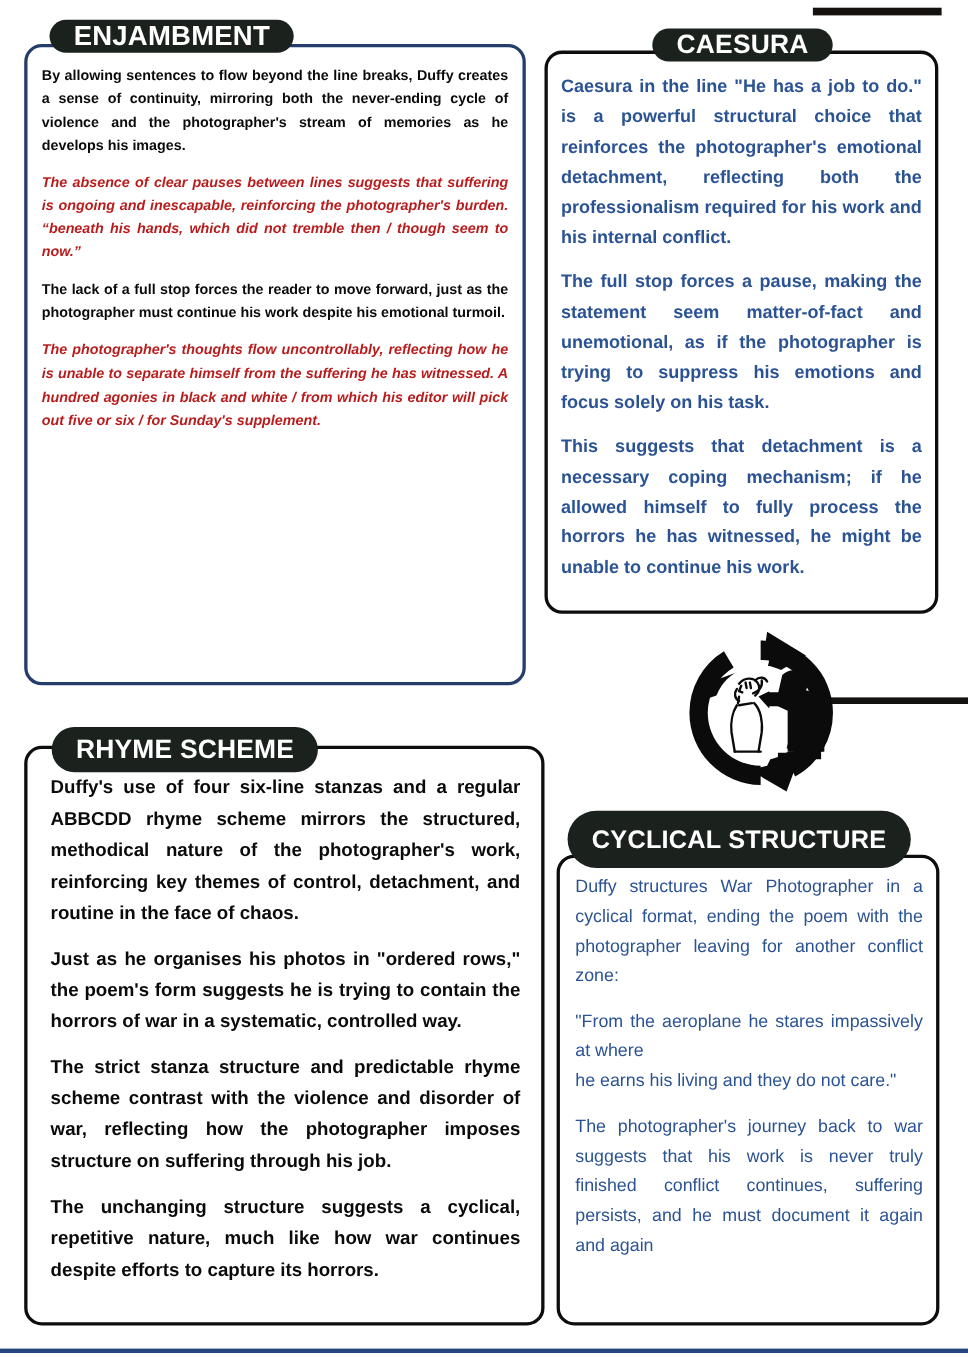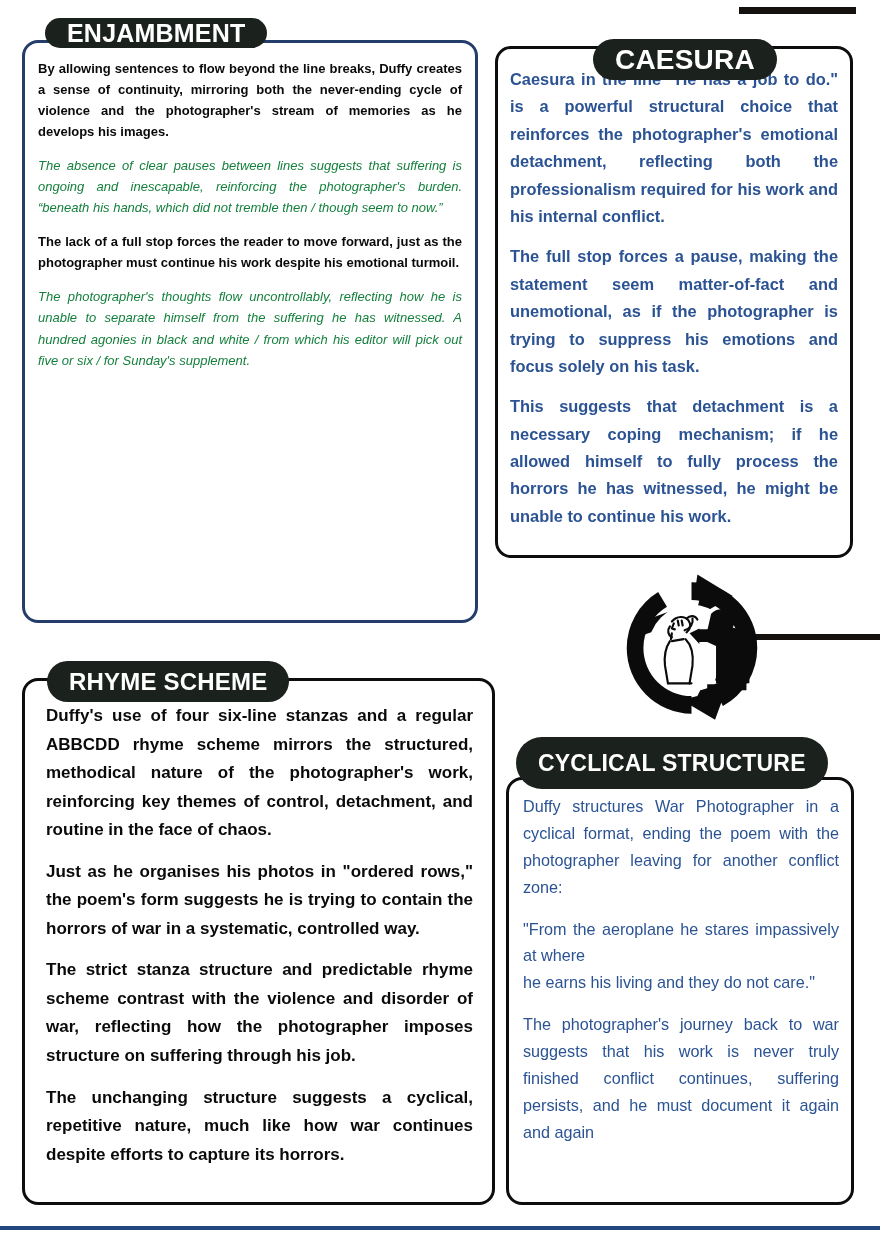--- a/index.html
+++ b/index.html
@@ -85,33 +85,33 @@
   }
 
   
   p {
     text-align: justify;
     margin: 0 0 13px 0;
   }
   p:last-child { margin-bottom: 0; }
 
   .txt-bold-black   { color: #0a0a0a; font-weight: bold; }
-  .txt-bolditalic   { color: #15803d; font-weight: normal; font-style: italic; }
+  .txt-bolditalic   { color: #b91c1c; font-weight: bold; font-style: italic; }
   .txt-bold-blue    { color: #2b5394; font-weight: bold; }
   .txt-reg-black    { color: #0a0a0a; font-weight: bold; }
   .txt-reg-blue     { color: #2b5394; font-weight: normal; }
 
   
   #card-enjambment { left: 22px; top: 40px; width: 456px; height: 583px; }
   #pill-enjambment { left: 45px; top: 18px; height: 30px; font-size: 25px; }
   #card-enjambment .card-inner { font-size: 13px; line-height: 1.62; padding-top: 18px; }
 
   
   #card-caesura { left: 495px; top: 46px; width: 358px; height: 512px; }
-  #pill-caesura { left: 593px; top: 26px; height: 41px; font-size: 28px; margin-top: 13px; }
+  #pill-caesura { left: 593px; top: 26px; height: 30px; font-size: 24px; }
   #card-caesura .card-inner { font-size: 16.4px; line-height: 1.67; padding-top: 20px; padding-left: 15px; padding-right: 15px; }
 
   
   #card-rhyme { left: 22px; top: 678px; width: 473px; height: 527px; }
   #pill-rhyme { left: 47px; top: 661px; height: 41px; font-size: 24px; }
   #card-rhyme .card-inner { font-size: 17px; line-height: 1.68; padding: 24px 22px 10px 24px; }
 
   
   #card-cyclical { left: 506px; top: 777px; width: 348px; height: 428px; }
   #pill-cyclical { left: 516px; top: 737px; height: 52px; font-size: 23px; }

